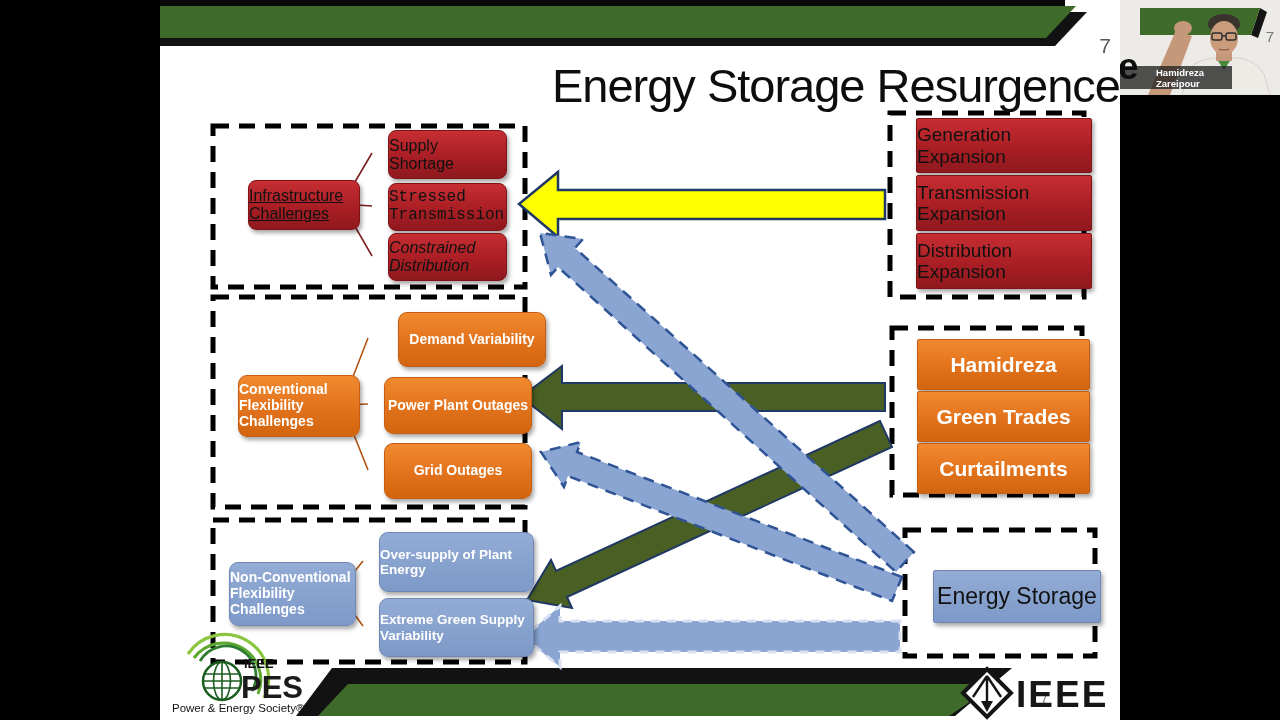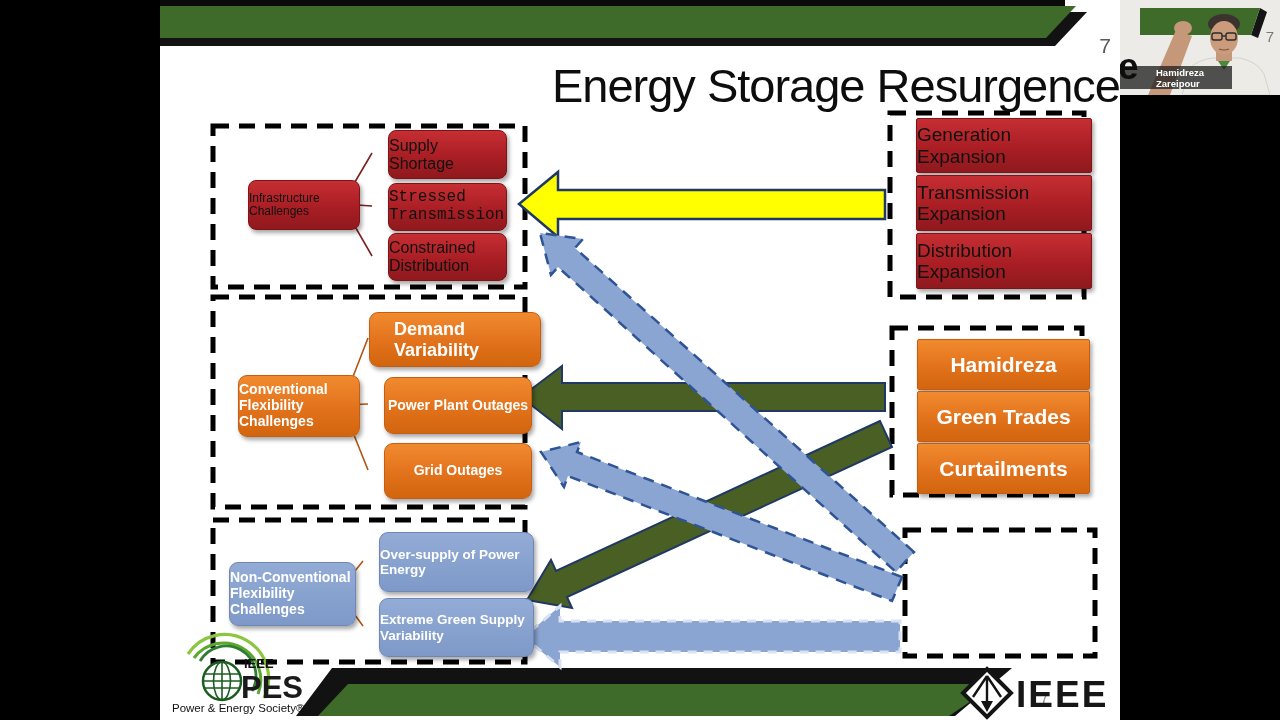--- a/index.html
+++ b/index.html
@@ -85,42 +85,43 @@
       <path d="M987,669 L1011,693 L987,717 L963,693 Z" fill="#ffffff" stroke="#141414" stroke-width="4"></path>
       <path d="M987,676 L987,704 M987,676 L1001,697 M987,676 L973,697" fill="none" stroke="#141414" stroke-width="2.4"></path>
       <polygon points="987,712 981,701 993,701" fill="#141414"></polygon>
       <text x="1016" y="707" font-size="37" font-weight="800" letter-spacing="2" fill="#161616">IEEE</text>
     </g>
   </svg>
 
   <div class="title">Energy Storage Resurgence</div>
   <div class="pagenum">7</div>
 
-  <div class="box red-round" style="left:232px;top:180px;width:110px;height:48px;font-size:12px;">Infrastructure Challenges</div>
+  <div class="box red-round" style="left:232px;top:180px;width:110px;height:48px;font-size:16px;text-decoration:underline;">Infrastructure Challenges</div>
   <div class="box red-round" style="left:372px;top:130px;width:117px;height:47px;font-size:16px;">Supply Shortage</div>
   <div class="box red-round" style="left:372px;top:183px;width:117px;height:46px;font-size:16px;font-family:Liberation Mono, monospace;">Stressed Transmission</div>
-  <div class="box red-round" style="left:372px;top:233px;width:117px;height:46px;font-size:16px;">Constrained Distribution</div>
+  <div class="box red-round" style="left:372px;top:233px;width:117px;height:46px;font-size:16px;font-style:italic;">Constrained Distribution</div>
 
   <div class="box orange-round" style="left:222px;top:375px;width:120px;height:60px;font-size:14px;">Conventional Flexibility Challenges</div>
-  <div class="box orange-round" style="left:353px;top:312px;width:146px;height:53px;font-size:18px;padding-left:24px;">Demand Variability</div>
+  <div class="box orange-round" style="left:382px;top:312px;width:146px;height:53px;font-size:14px;">Demand Variability</div>
   <div class="box orange-round" style="left:368px;top:377px;width:146px;height:55px;font-size:14px;">Power Plant Outages</div>
   <div class="box orange-round" style="left:368px;top:443px;width:146px;height:54px;font-size:14px;">Grid Outages</div>
 
   <div class="box blue-round" style="left:213px;top:562px;width:125px;height:62px;font-size:14px;">Non-Conventional Flexibility Challenges</div>
-  <div class="box blue-round" style="left:363px;top:532px;width:153px;height:58px;font-size:13.5px;">Over-supply of Power Energy</div>
+  <div class="box blue-round" style="left:363px;top:532px;width:153px;height:58px;font-size:13.5px;">Over-supply of Plant Energy</div>
   <div class="box red-rect" style="left:900px;top:118px;width:174px;height:53px;font-size:19px;">Generation Expansion</div>
 
   <div class="box blue-round" style="left:363px;top:598px;width:153px;height:57px;font-size:13.5px;">Extreme Green Supply Variability</div>
   <div class="box red-rect" style="left:900px;top:175px;width:174px;height:54px;font-size:19px;">Transmission Expansion</div>
   <div class="box red-rect" style="left:900px;top:233px;width:174px;height:54px;font-size:19px;">Distribution Expansion</div>
 
   <div class="box orange-rect" style="left:901px;top:339px;width:171px;height:49px;font-size:21px;">Hamidreza</div>
   <div class="box orange-rect" style="left:901px;top:391px;width:171px;height:49px;font-size:21px;">Green Trades</div>
   <div class="box orange-rect" style="left:901px;top:443px;width:171px;height:49px;font-size:21px;">Curtailments</div>
 
+  <div class="box blue-rect" style="left:917px;top:570px;width:166px;height:51px;font-size:23px;">Energy Storage</div>
 
   <div class="webcam">
     <svg width="160" height="95" viewBox="0 0 160 95">
       <rect x="0" y="0" width="160" height="95" fill="#ECEBE7"></rect>
       <polygon points="131,35 140,8 147,12 138,38" fill="#141414"></polygon>
       <polygon points="20,8 140,8 131,35 20,35" fill="#3F6B2A"></polygon>
       <g>
         <polygon points="28,95 56,30 72,36 50,95" fill="#C49878"></polygon>
         <ellipse cx="63" cy="28" rx="9" ry="7" fill="#C49878"></ellipse>
         <path d="M62,95 L70,68 Q78,60 92,58 L120,58 Q138,62 144,74 L150,95 Z" fill="#EDEBE6" stroke="#D5D2CC" stroke-width="1"></path>

